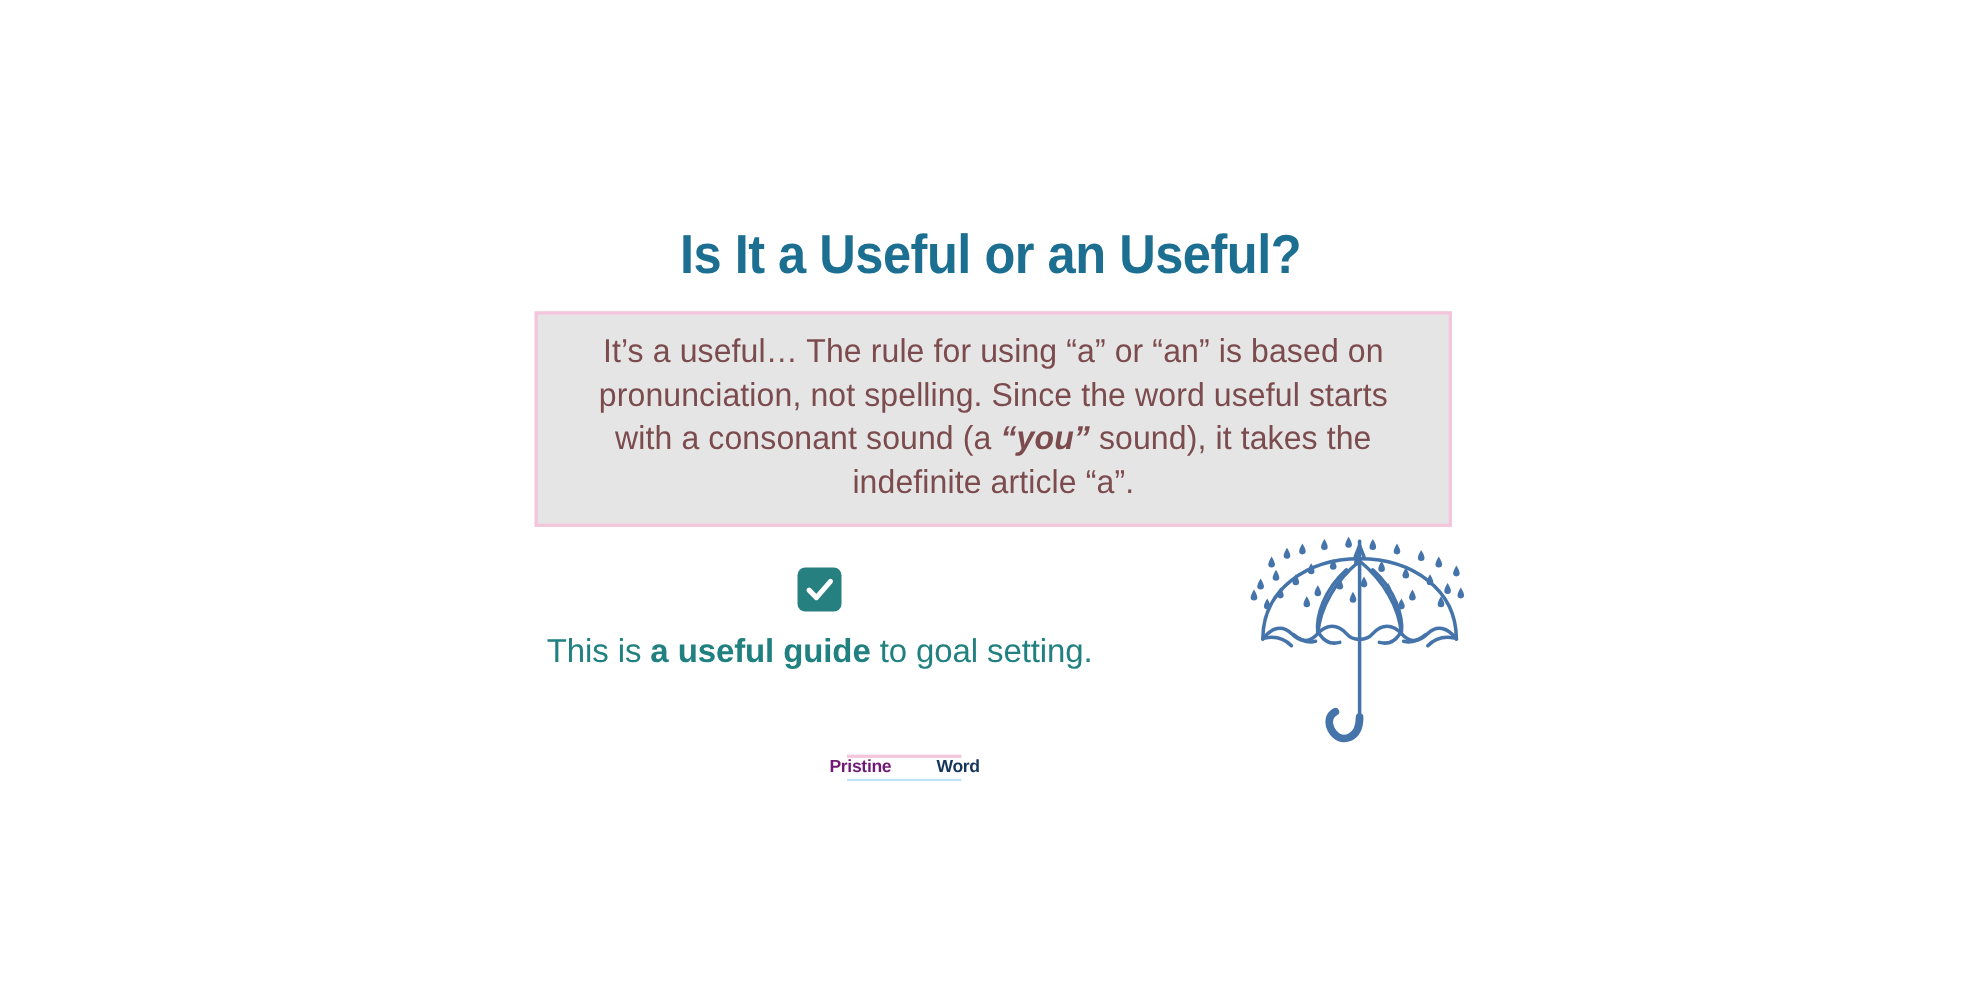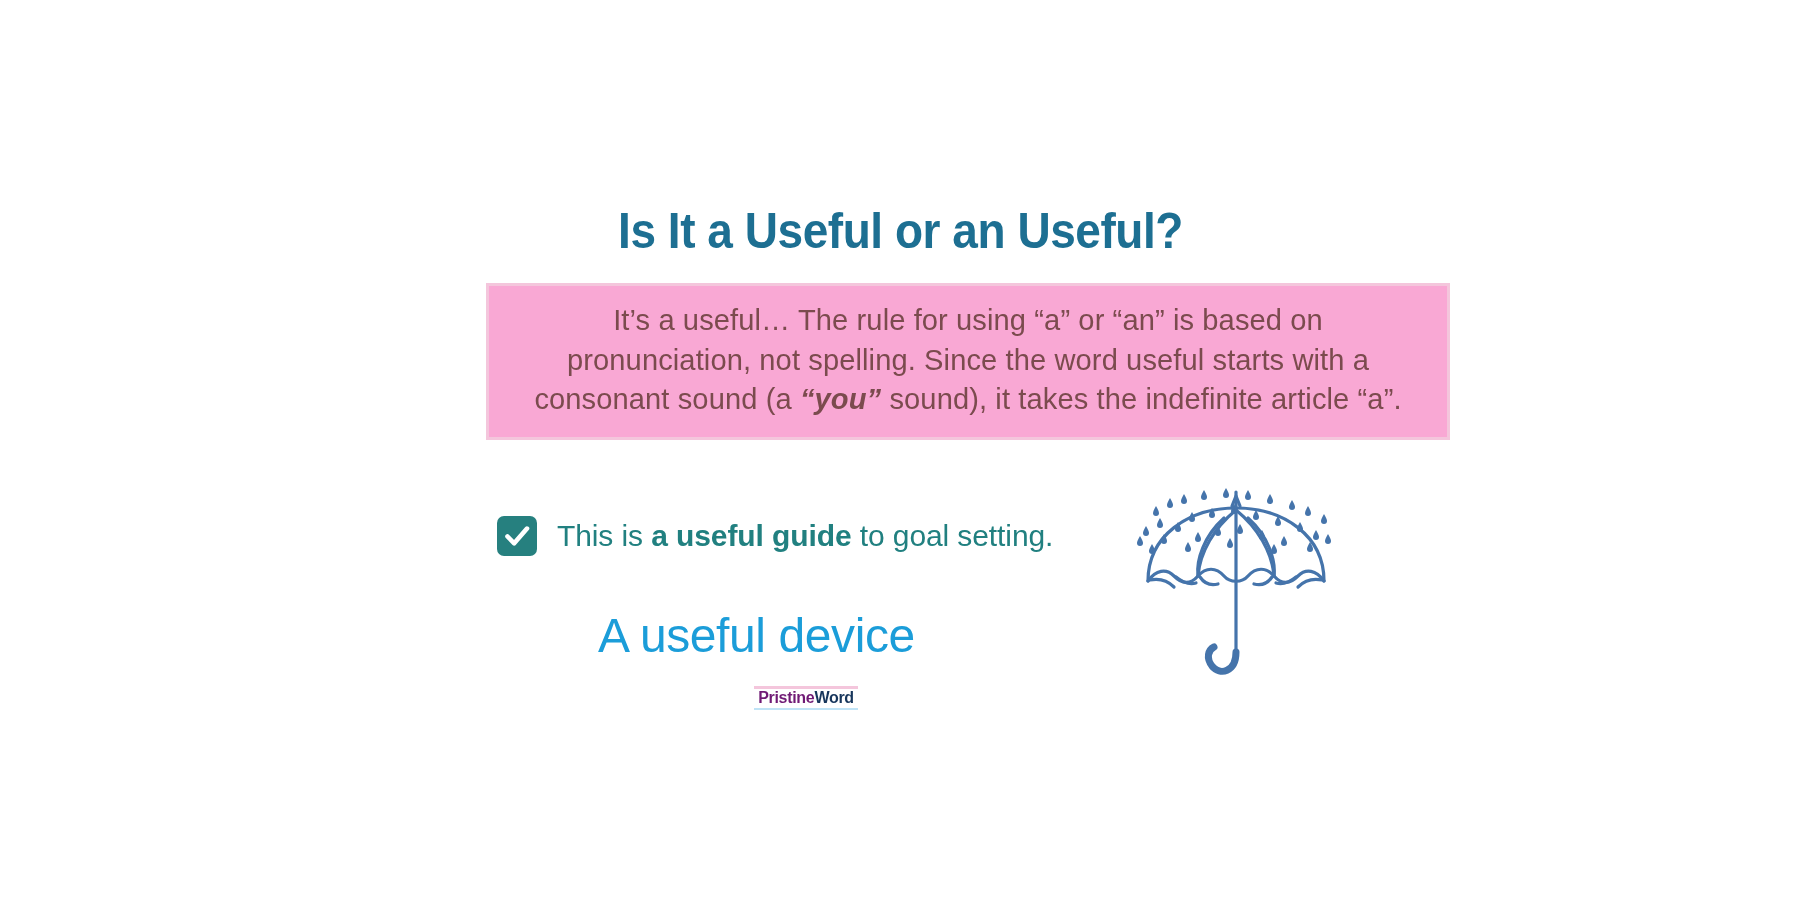--- a/index.html
+++ b/index.html
@@ -37,24 +37,24 @@
     color: #1d6f92;
     line-height: 1.1;
     transform: scaleX(0.92);
   }
 
   
   .explanation-box {
     position: absolute;
     left: 486px;
     top: 283px;
-    width: 964px;
+    width: 834px;
     box-sizing: border-box;
     border: 3px solid #f4c6dc;
-    background: #f9a8d4;
+    background: #e5e5e5;
     padding: 14px 26px 18px 26px;
     text-align: center;
   }
   .explanation-text {
     font-family: "Liberation Sans Narrow", "Liberation Sans", sans-serif;
     font-size: 30px;
     line-height: 1.32;
     color: #7b4b4e;
     letter-spacing: 0.1px;
     transform: scaleX(0.97);
@@ -65,20 +65,21 @@
   }
 
   
   .example-row {
     position: absolute;
     left: 497px;
     top: 516px;
     display: flex;
     align-items: center;
     gap: 20px;
+    flex-direction: column;
   }
   .check-box {
     width: 40px;
     height: 40px;
     border-radius: 7px;
     background: #26807f;
     display: flex;
     align-items: center;
     justify-content: center;
     flex: none;
@@ -120,21 +121,21 @@
   }
   .brand-text {
     font-family: "Liberation Sans", sans-serif;
     font-size: 16px;
     font-weight: bold;
     letter-spacing: -0.3px;
     line-height: 1;
     white-space: nowrap;
   }
   .brand-pristine { color: #701a75; }
-  .brand-word { color: #17365c; }
+  .brand-word { color: #17365c; padding-left: 41px; }
   .brand-underline {
     height: 2px;
     background: #bfe3f6;
     width: 104px;
     margin: 2px auto 0 auto;
   }
 
   
   .umbrella-art {
     position: absolute;
@@ -158,21 +159,20 @@
 
   <div class="example-row">
     <span class="check-box">
       <svg viewBox="0 0 40 40" width="40" height="40" aria-hidden="true">
         <path d="M10.5 20.5 L17.2 27.3 L30.0 12.6" fill="none" stroke="#ffffff" stroke-width="4.6" stroke-linecap="round" stroke-linejoin="round"></path>
       </svg>
     </span>
     <span class="example-text"><span>This is </span><b>a useful guide</b><span> to goal setting.</span></span>
   </div>
 
-  <div class="device-heading">A useful device</div>
 
   <div class="brand-logo">
     <div class="brand-rule"></div>
     <div class="brand-text"><span class="brand-pristine">Pristine</span><span class="brand-word">Word</span></div>
     <div class="brand-underline"></div>
   </div>
 
   <div class="umbrella-art">
     <svg viewBox="0 0 200 205" aria-hidden="true">
       <g fill="#4574ab">

